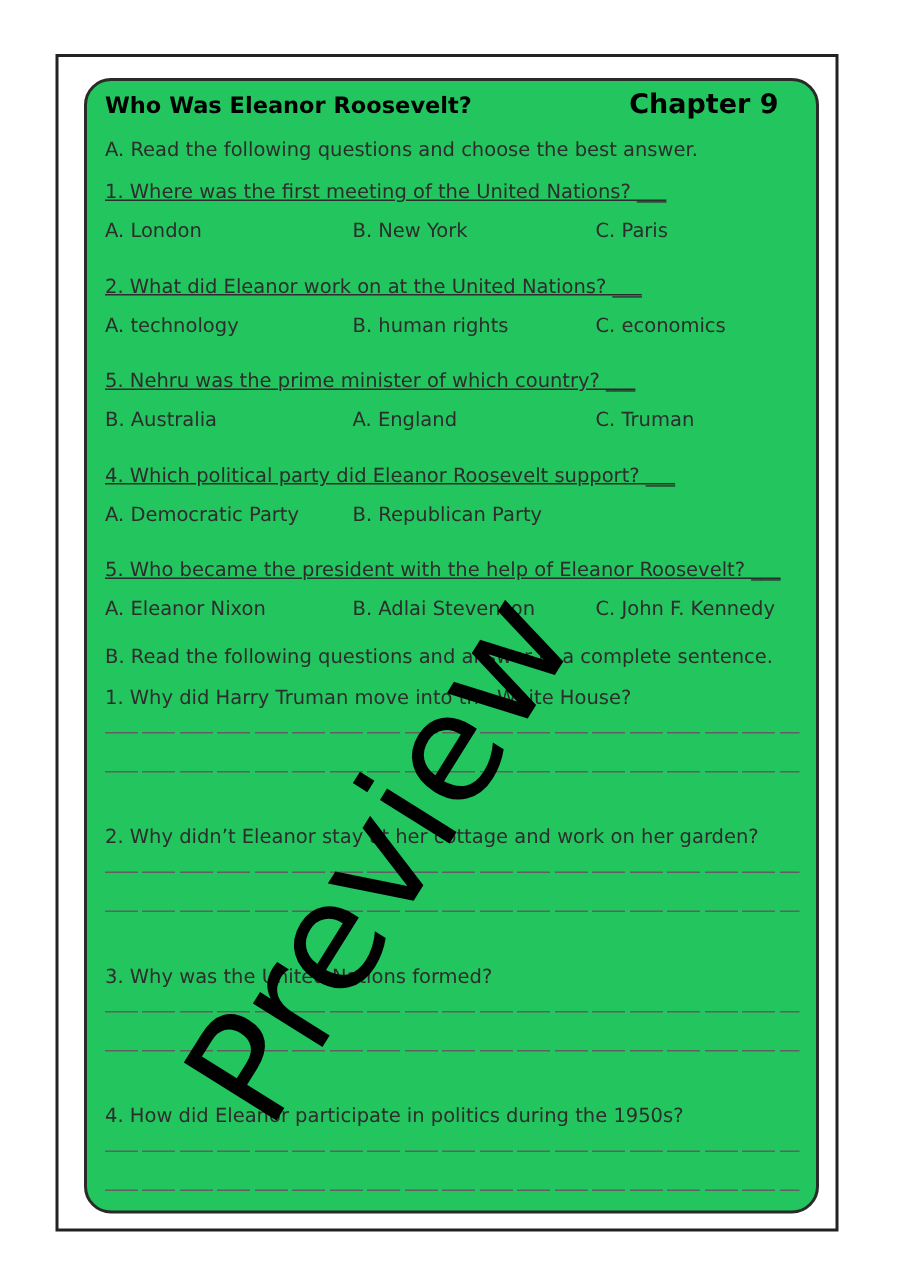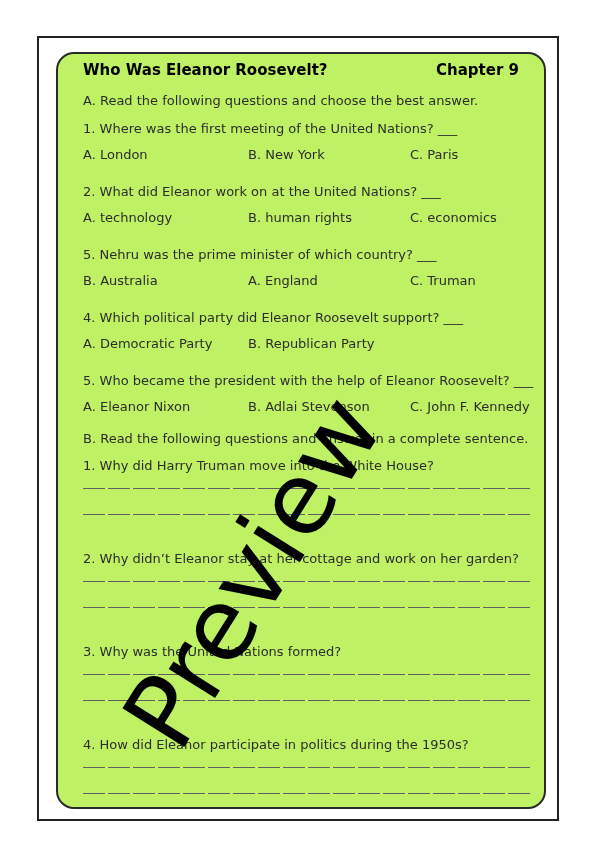--- a/index.html
+++ b/index.html
@@ -4,32 +4,32 @@
 <style>
   * { margin:0; padding:0; box-sizing:border-box; }
   html,body { width:600px; height:857px; background:#ffffff; overflow:hidden;
               font-family:"DejaVu Sans", sans-serif; }
   .stage { position:relative; width:600px; height:857px; background:#fff; }
 
   .outer-frame { position:absolute; left:37px; top:36px; width:522px; height:785px;
                  border:2px solid #222; background:#fff; }
 
   .card { position:absolute; left:56px; top:52px; width:490px; height:757px;
-          border:2px solid #2a2a2a; border-radius:18px; background:#bef264;
-          padding:2px 11px 0 25px; }
+          border:2px solid #2a2a2a; border-radius:18px; background:#22c55e;
+          padding:2px 11px 0 12px; }
 
   .hdr { display:flex; justify-content:space-between; align-items:baseline;
          line-height:20px; margin-bottom:13px; padding-right:14px; margin-top:4px; }
   .title { font-size:15px; font-weight:bold; color:#000; white-space:nowrap; }
-  .chapter { font-size:15px; font-weight:bold; color:#000; white-space:nowrap; }
+  .chapter { font-size:18px; font-weight:bold; color:#000; white-space:nowrap; }
 
   .txt { font-size:13px; line-height:16px; color:#2d2d2d; white-space:nowrap; }
 
   .instr   { margin-bottom:12px; }
-  .mcq     { margin-bottom:10px; }
+  .mcq     { margin-bottom:10px;text-decoration:underline; }
   .mcopts  { display:grid; grid-template-columns:165px 162px 1fr; margin-bottom:21px; }
   .mcopts.last { margin-bottom:16px; }
   .instrb  { margin-bottom:11px; }
 
   .oblock { margin-top:36px; }
   .oblock.first { margin-top:0; }
   .aline { height:1px; width:100%;
            background:repeating-linear-gradient(to right,
              #606060 0px, #606060 22px, rgba(0,0,0,0) 22px, rgba(0,0,0,0) 25px);
            margin-top:14px; }

